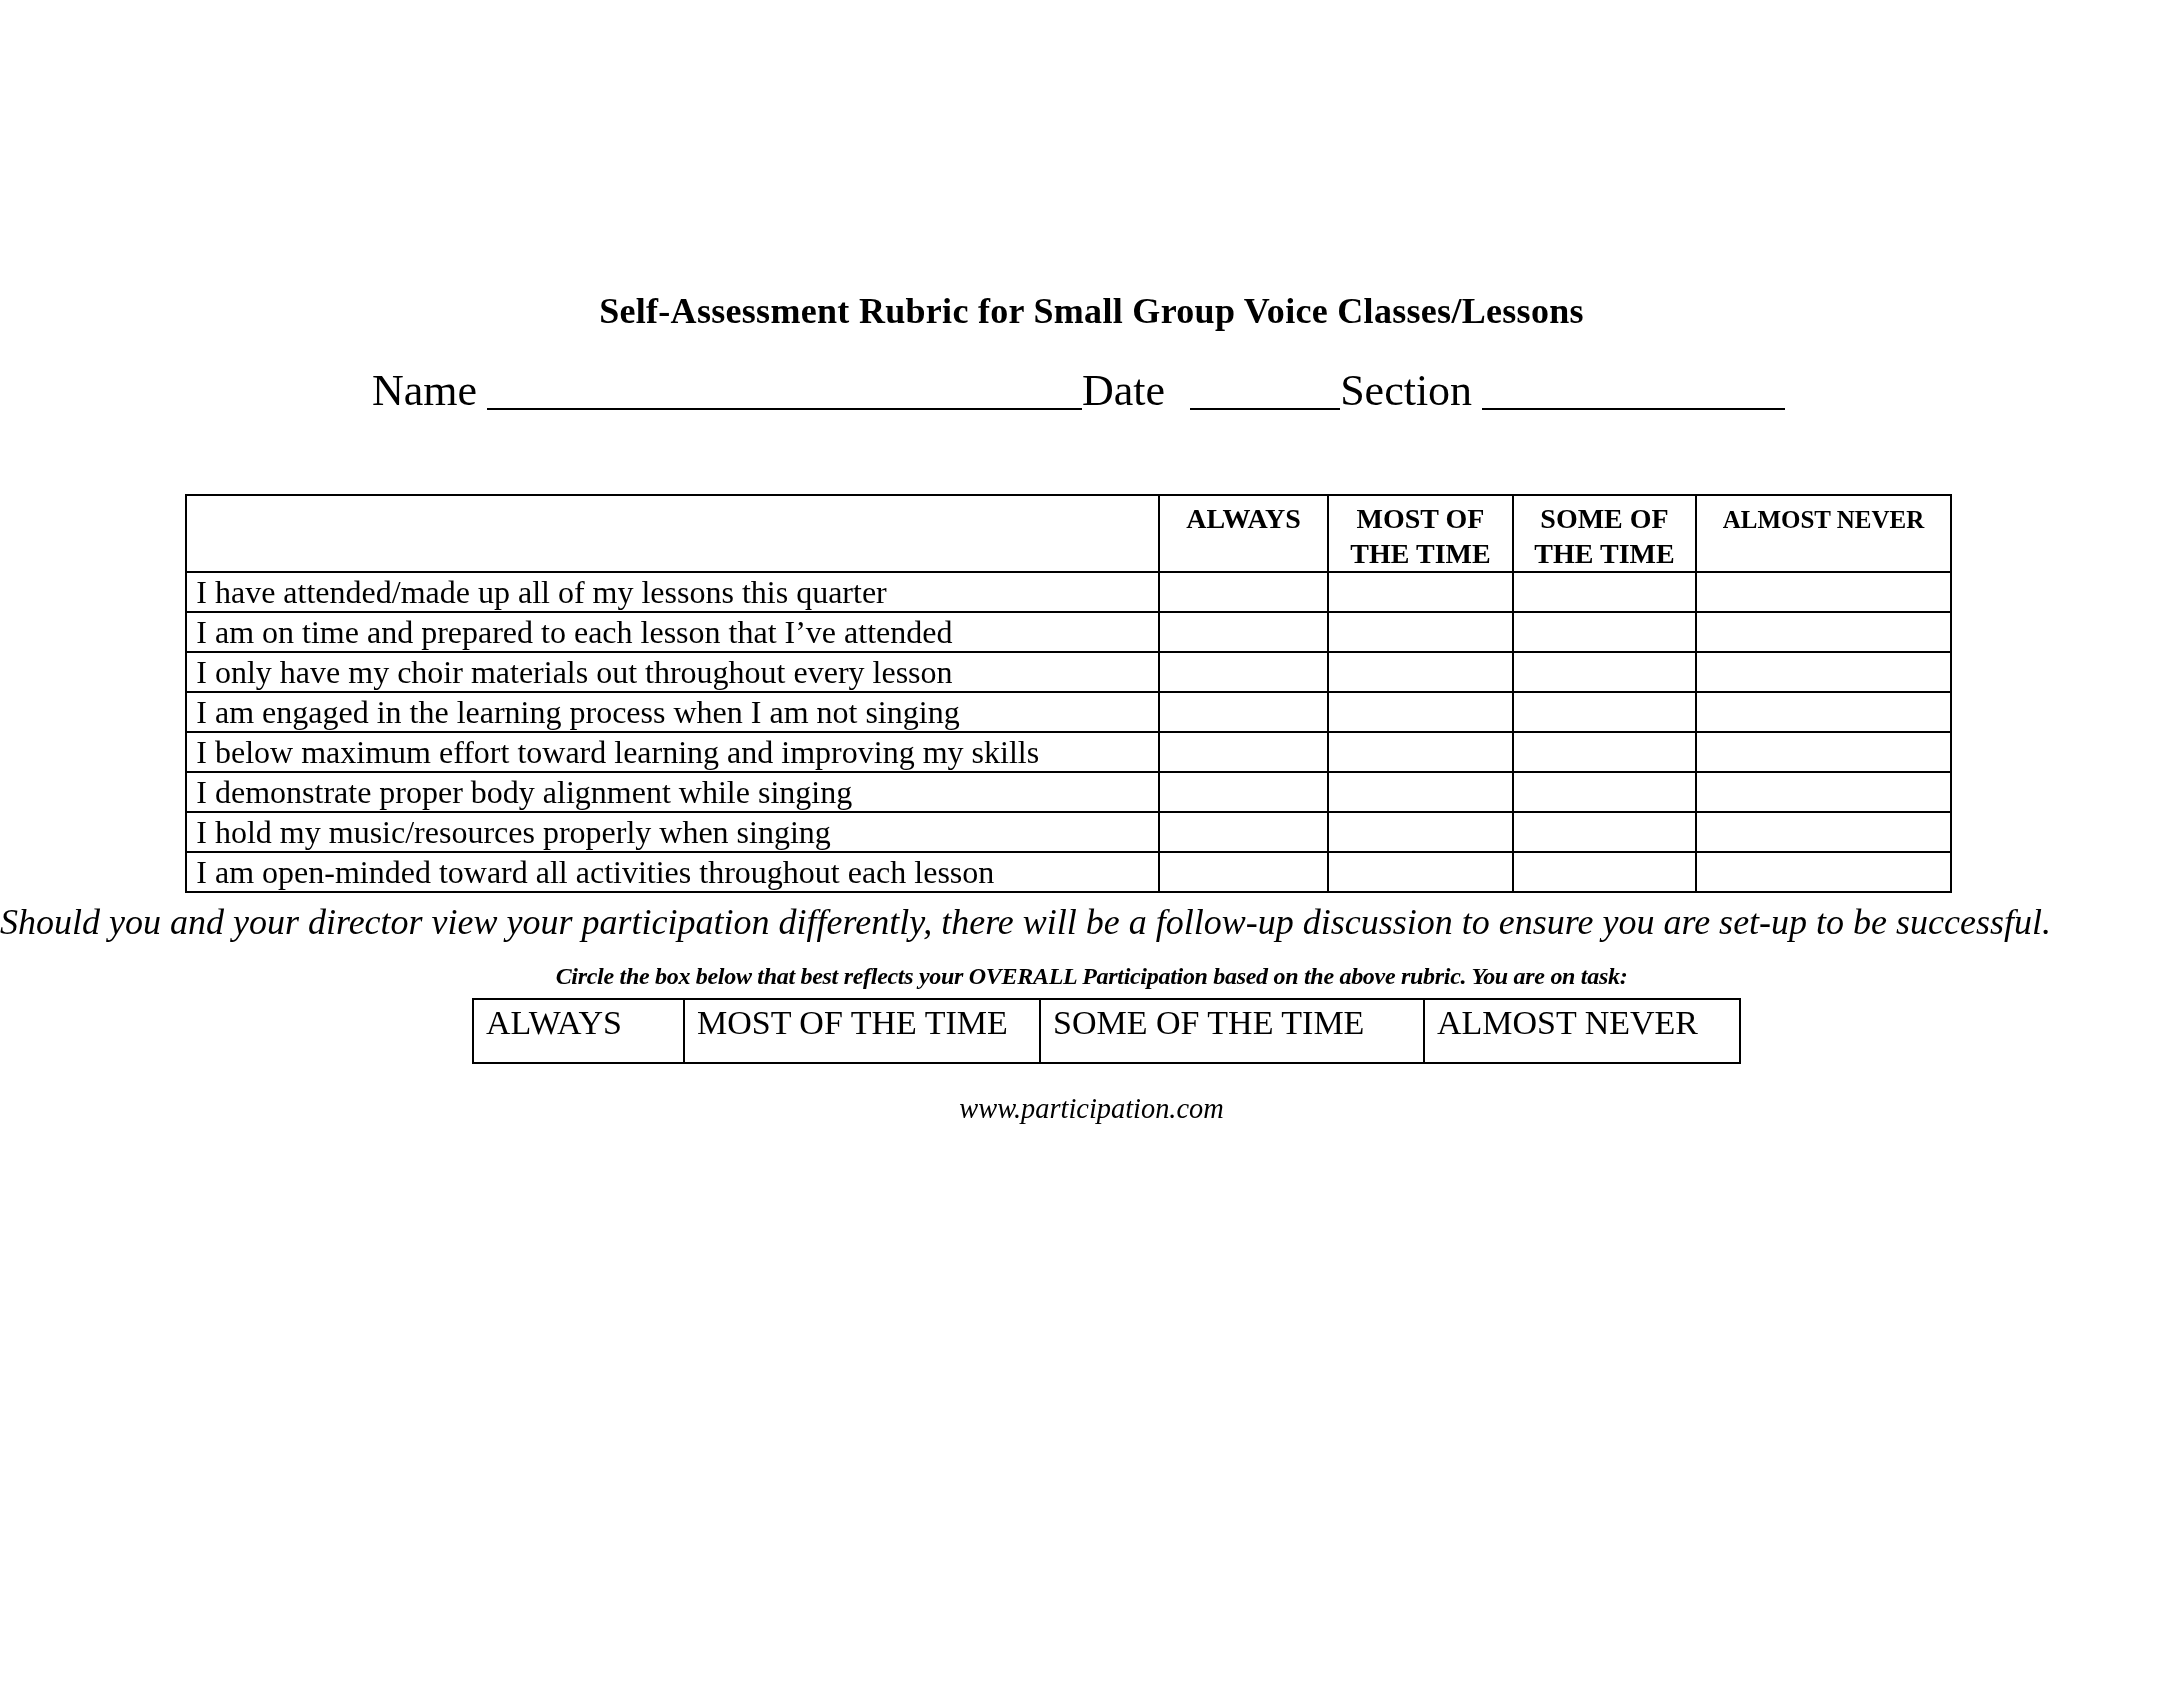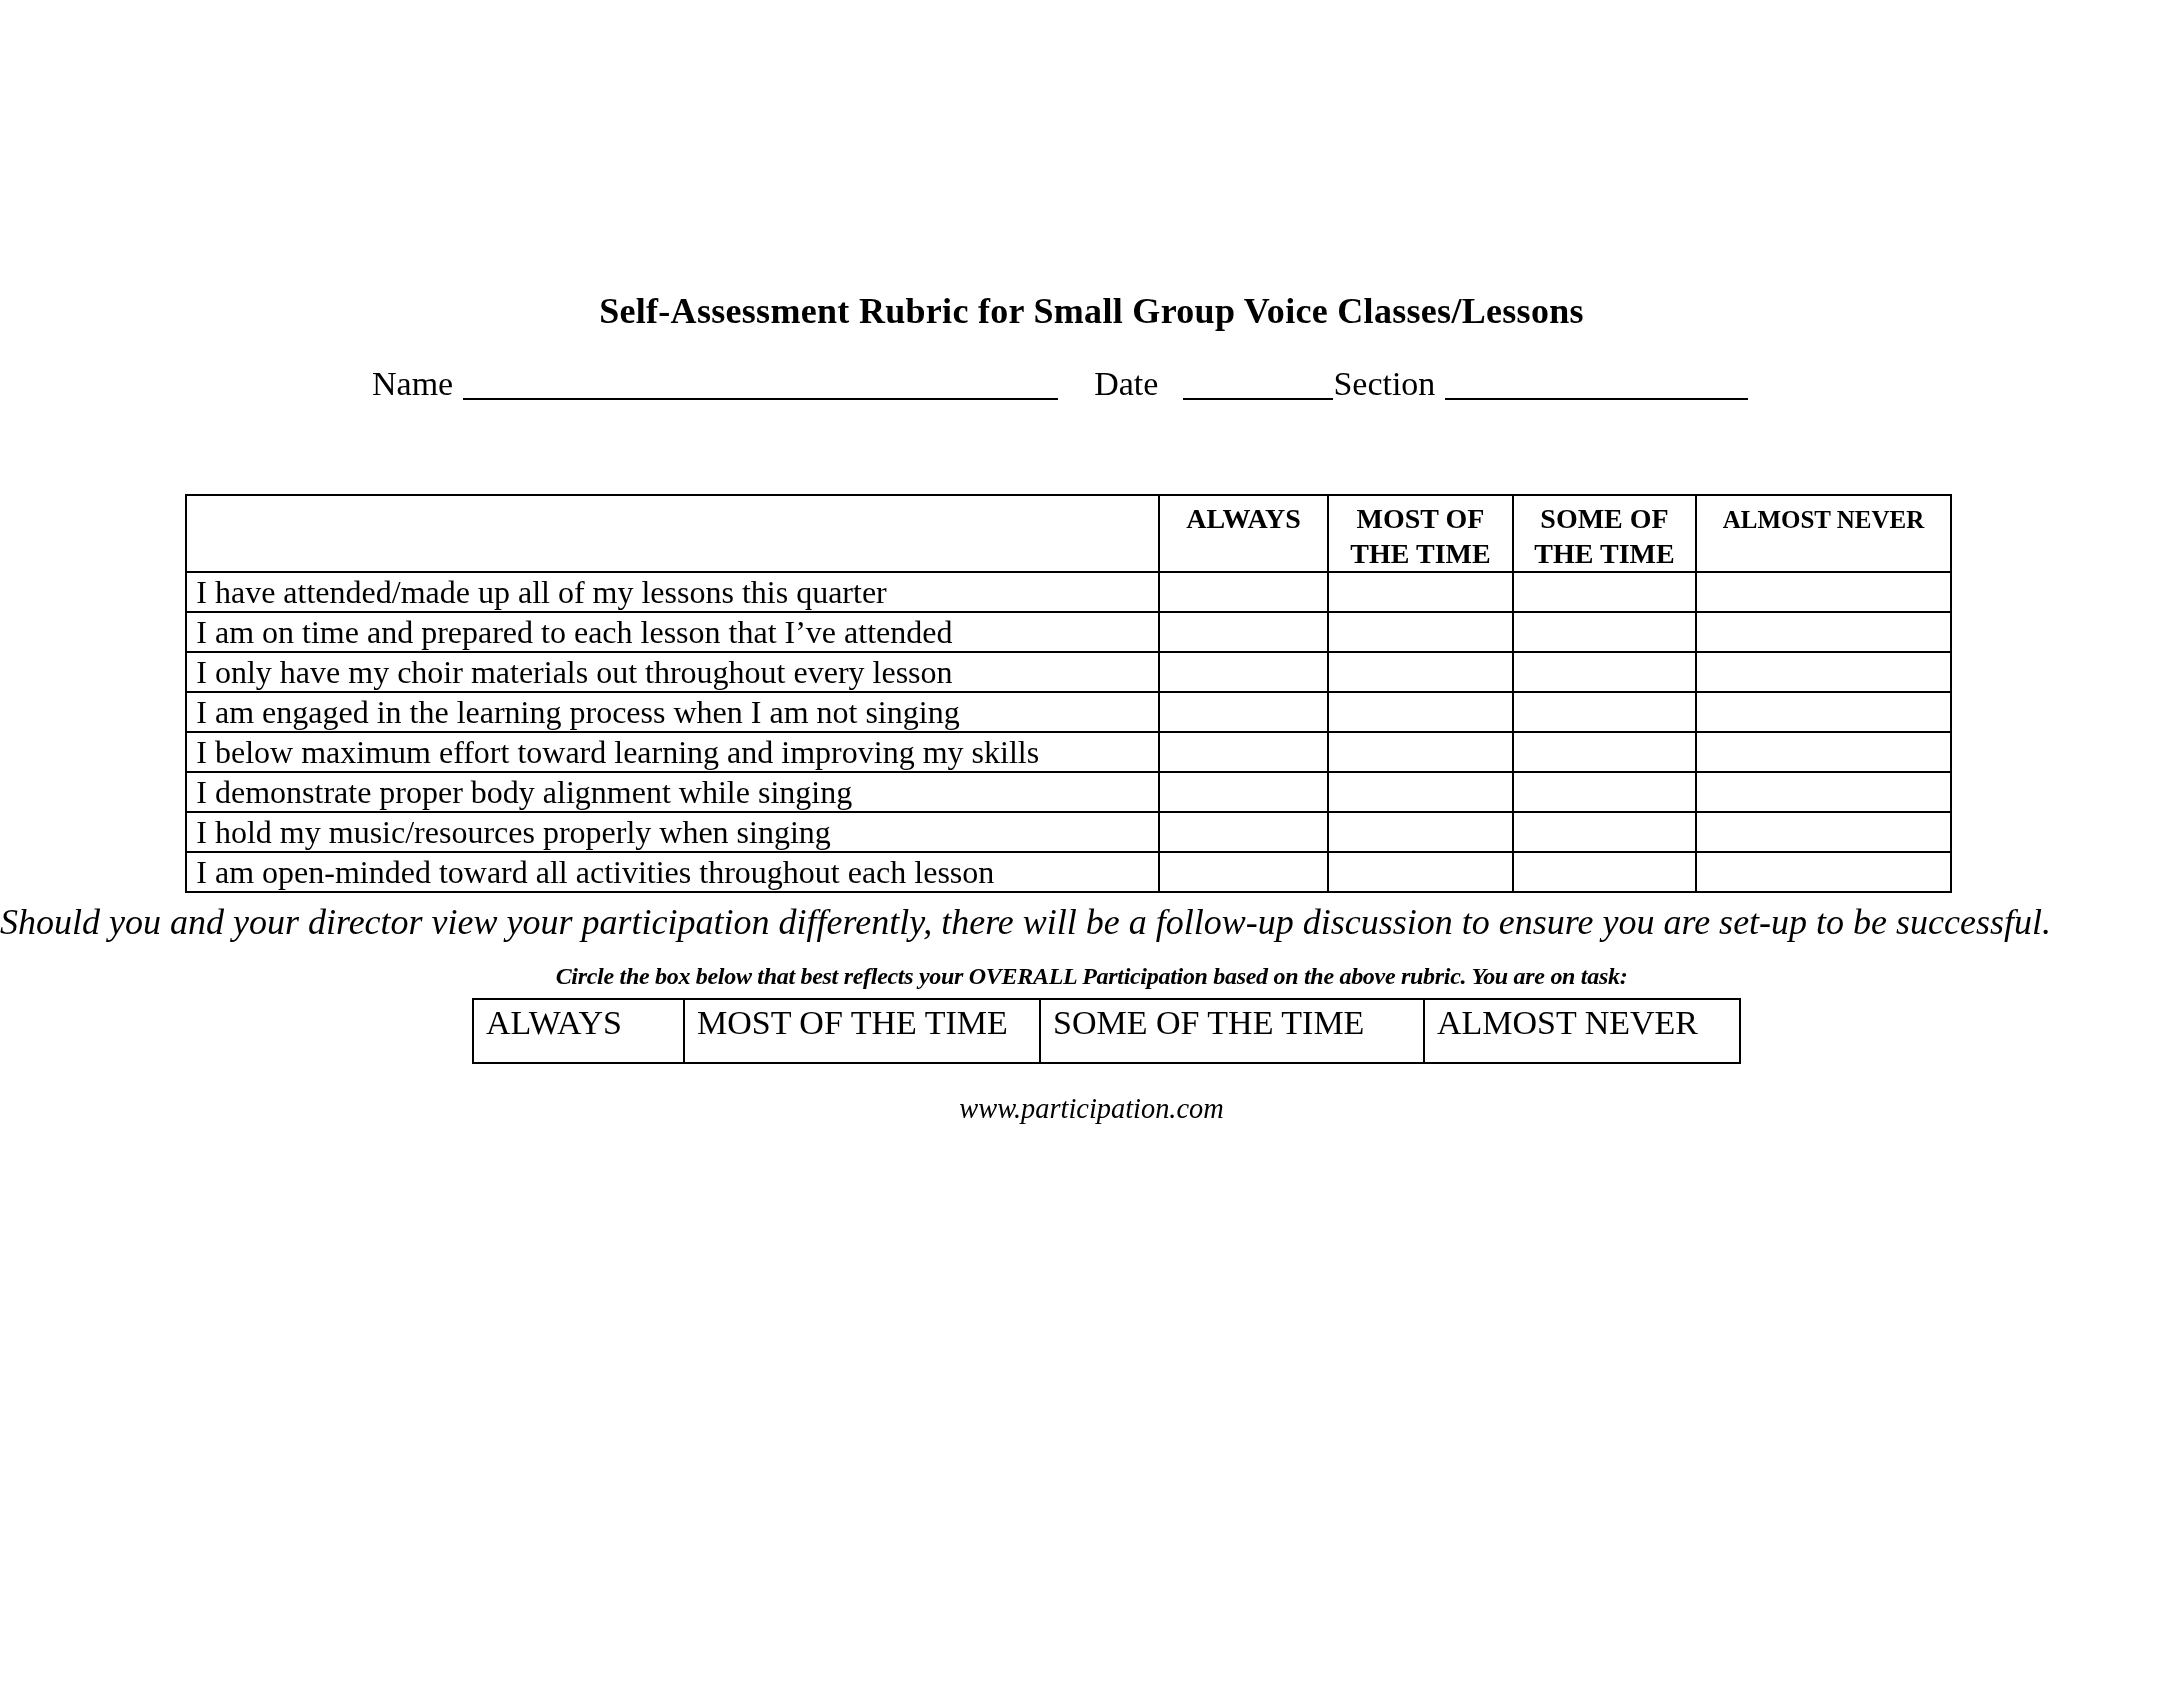--- a/index.html
+++ b/index.html
@@ -16,29 +16,29 @@
   .title {
     position:absolute; top:290px; left:0; width:100%;
     text-align:center;
     font-size:36px; font-weight:bold;
     letter-spacing:0.3px;
   }
 
   .fields {
     position:absolute; top:365px; left:372px;
     display:flex; align-items:baseline;
-    font-size:34px; white-space:nowrap;
+    font-size:44px; white-space:nowrap;
   }
   .blank {
     display:inline-block;
     border-bottom:2px solid #000;
     position:relative; top:5.3px;
   }
   .blank-name    { width:595px; margin-left:10px; }
-  .date-label    { margin-left:36px; }
+  .date-label    { }
   .blank-date    { width:150px; margin-left:25px; }
   .section-label { }
   .blank-section { width:303px; margin-left:10px; }
 
   table.rubric {
     position:absolute; top:494px; left:185px;
     width:1765px;
     border-collapse:collapse; table-layout:fixed;
   }
   table.rubric th, table.rubric td {

